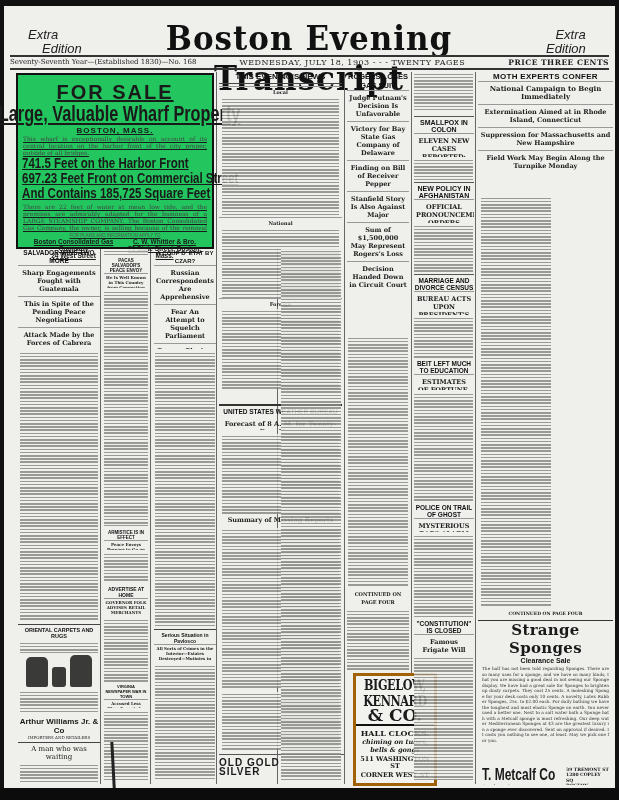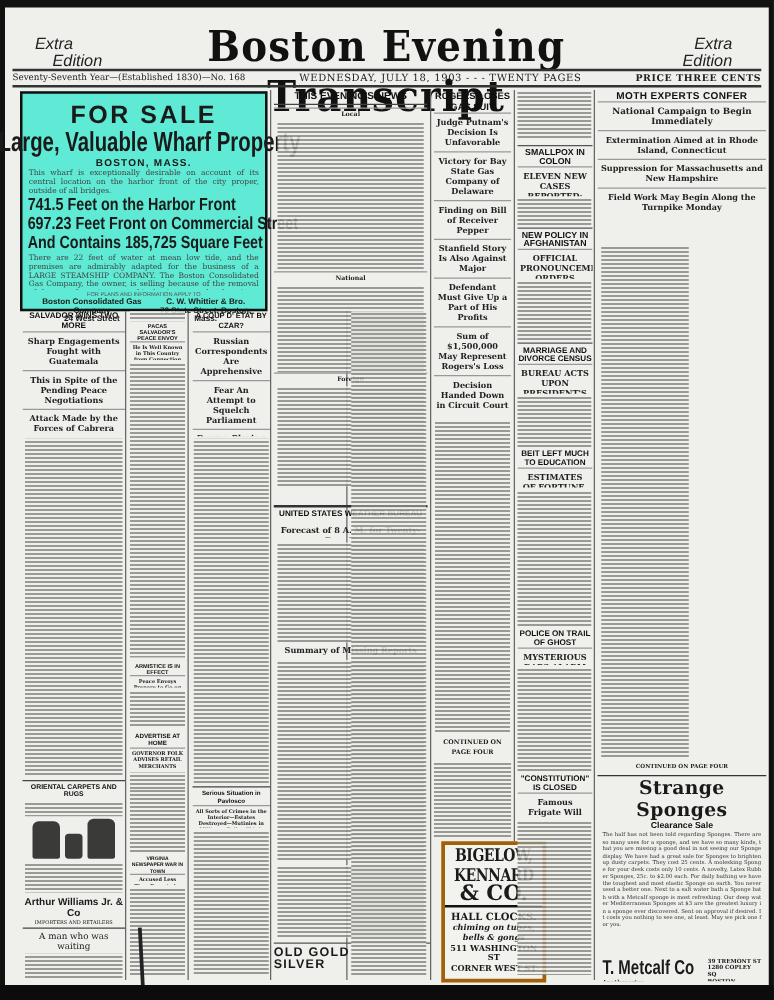--- a/index.html
+++ b/index.html
@@ -12,21 +12,21 @@
   .extra.l{left:24px;top:22px;}
   .extra.r{left:528px;top:22px;text-align:right;}
   .extra span{display:block;}
   .extra .e2{padding-left:14px;}
   .title{position:absolute;left:90px;top:16px;width:430px;text-align:center;font-family:"DejaVu Serif",serif;font-weight:bold;font-size:31px;letter-spacing:1px;color:#111;transform:scaleY(1.1);}
   .rule{position:absolute;left:6px;width:599px;border-top:1px solid #333;}
   .dateline{position:absolute;left:6px;top:51px;width:599px;height:10px;font-size:7px;font-family:"DejaVu Serif",serif;display:flex;justify-content:space-between;align-items:center;color:#222;}
   .dateline .mid{font-size:8px;letter-spacing:.5px;}
   .dateline .pr{font-weight:bold;font-size:7.5px;letter-spacing:.5px;}
   .col{position:absolute;top:66px;border-left:1px solid #666;}
-  .ad-wharf{position:absolute;left:12px;top:67px;width:194px;height:172px;border:2px solid #111;background:#5eead4;font-family:"Liberation Sans",sans-serif;text-align:center;}
+  .ad-wharf{position:absolute;left:12px;top:67px;width:194px;height:172px;border:2px solid #111;background:#22c55e;font-family:"Liberation Sans",sans-serif;text-align:center;text-decoration:underline;}
   .ad-wharf .fs{font-weight:bold;font-size:20px;letter-spacing:2px;margin-top:6px;}
   .ad-wharf .lv{font-size:22px;font-weight:bold;transform:scaleX(.74);transform-origin:center;white-space:nowrap;margin:-2px -60px 0 -60px;line-height:24px;}
   .ad-wharf .bm{font-size:8px;font-weight:bold;letter-spacing:1px;}
   .ad-wharf .p{font-family:"DejaVu Serif",serif;font-size:6px;line-height:7px;color:#444;text-align:justify;padding:0 5px;}
   .ad-wharf .big{font-size:14px;font-weight:bold;text-align:left;padding-left:5px;line-height:15px;white-space:nowrap;transform:scaleX(.82);transform-origin:left;}
   .ad-wharf .apply{font-size:4.5px;color:#555;margin-top:1px;}
   .ad-wharf .foot{display:flex;justify-content:space-between;padding:0 6px;font-size:6.5px;font-weight:bold;line-height:7px;}
   .ad-wharf .foot div{text-align:center;}
   .boxhead{font-family:"Liberation Sans",sans-serif;font-weight:bold;text-align:center;color:#111;}
   .sub{font-family:"DejaVu Serif",serif;font-weight:bold;font-size:6.5px;text-align:center;line-height:8px;padding:3px 2px;border-top:1px solid #999;color:#222;}
@@ -121,21 +121,20 @@
     <div class="oldgold" style="margin-top:3px;">OLD GOLD</div>
     <div class="oldgold">SILVER</div>
   </div>
 
   <div class="blk" style="left:343px;top:66px;width:62px;height:260px;">
     <div class="boxhead" style="font-size:7.5px;line-height:9px;">ROGERS LOSES GAS SUIT</div>
     <div class="sub">Judge Putnam's Decision Is Unfavorable</div>
     <div class="sub">Victory for Bay State Gas Company of Delaware</div>
     <div class="sub">Finding on Bill of Receiver Pepper</div>
     <div class="sub">Stanfield Story Is Also Against Major</div>
-    <div class="sub">Defendant Must Give Up a Part of His Profits</div>
     <div class="sub">Sum of $1,500,000 May Represent Rogers's Loss</div>
     <div class="sub">Decision Handed Down in Circuit Court</div>
   </div>
   <div class="blk gl" style="left:344px;top:330px;width:60px;height:250px;"></div>
   <div class="blk" style="left:343px;top:584px;width:62px;height:80px;">
     <div class="sub" style="border:none;font-size:5px;padding:0;">CONTINUED ON PAGE FOUR</div>
     <div class="gl" style="height:72px;margin-top:3px;"></div>
   </div>
 
   <div class="ad-bigelow">

